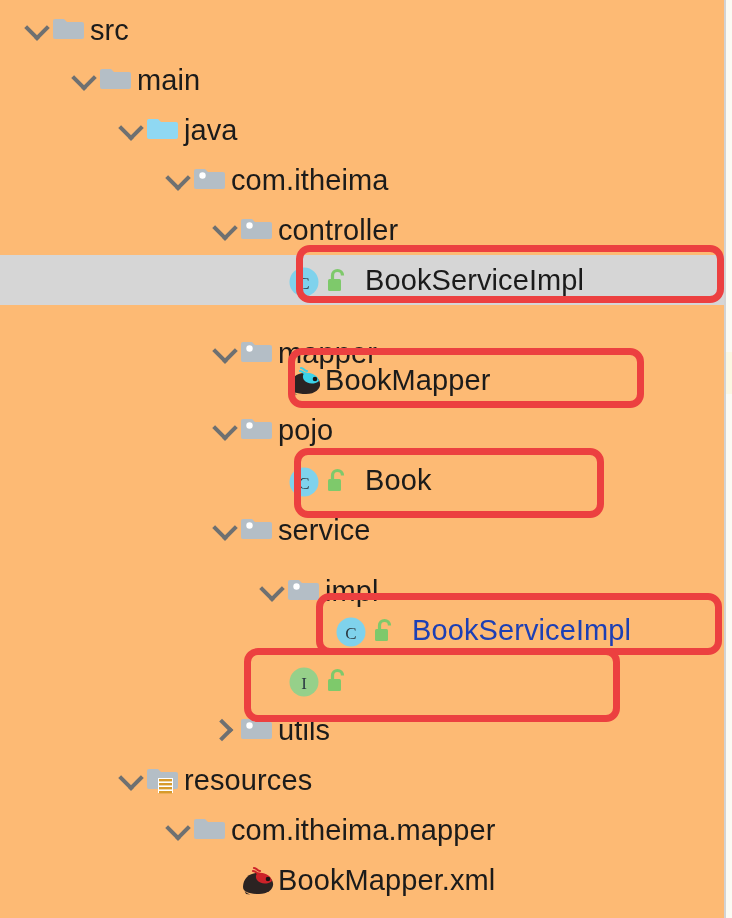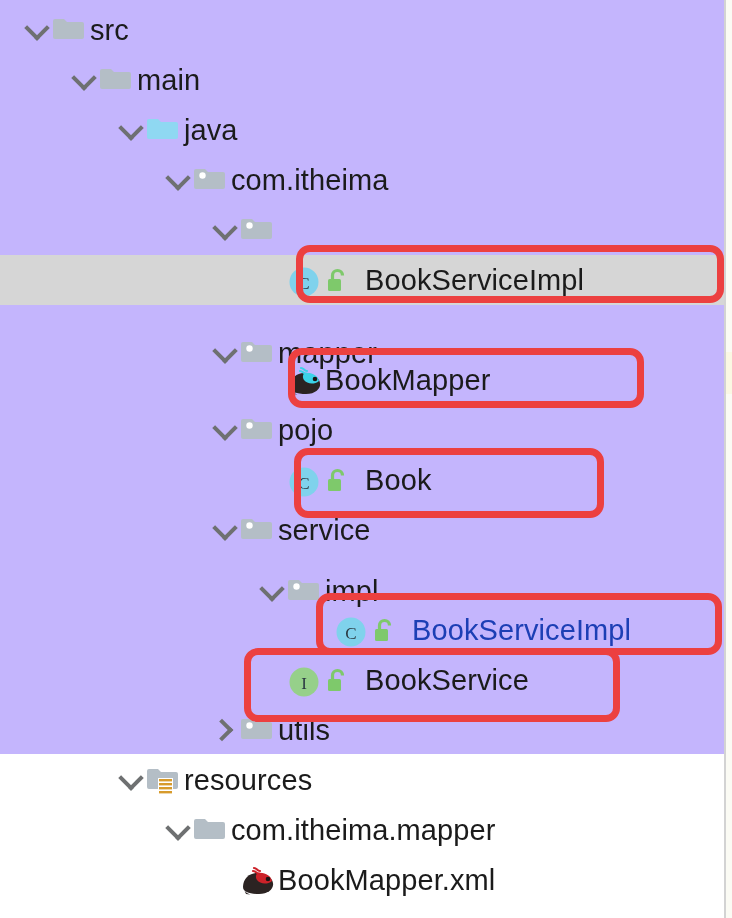--- a/index.html
+++ b/index.html
@@ -11,22 +11,22 @@
     width: 732px; height: 918px;
     position: relative;
     overflow: hidden;
     font-family: "Liberation Sans", "DejaVu Sans", sans-serif;
   }
 
   
   #tree {
     position: absolute;
     left: 0; top: 0;
-    width: 724px; height: 754px;
-    background: #c4b5fd;
+    width: 724px; height: 918px;
+    background: #fdba74;
   }
   .row {
     position: absolute;
     left: 0;
     width: 724px;
     height: 50px;
     display: flex;
     align-items: center;
     white-space: nowrap;
   }
@@ -162,20 +162,21 @@
     </div>
     <div class="row" style="top: 205px;">
       <span class="indent" style="width: 210px;"></span>
       <span class="chev"></span>
       <span class="icon">
         <svg width="34" height="28" viewBox="0 0 34 28">
           <path d="M1 6 a2 2 0 0 1 2-2 h9 l3 3 h15 a2 2 0 0 1 2 2 v13 a2 2 0 0 1-2 2 H3 a2 2 0 0 1-2-2 Z" fill="#b4bec6"></path>
           <circle cx="9.5" cy="10.5" r="3.2" fill="#ffffff"></circle>
         </svg>
       </span>
+      <span class="label">controller</span>
     </div>
     <div class="row selected" style="top: 255px;">
       <span class="indent" style="width: 257px;"></span>
       <span class="chev none"></span>
       <span class="icon">
         <svg width="34" height="34" viewBox="0 0 34 34">
           <circle cx="17" cy="17" r="14.5" fill="#7fd2ec"></circle>
           <text x="17" y="23.5" font-family="Liberation Serif, serif" font-size="17" fill="#2b3a42" text-anchor="middle">C</text>
         </svg>
       </span>
@@ -283,21 +284,20 @@
         <svg width="34" height="34" viewBox="0 0 34 34">
           <circle cx="17" cy="17" r="14.5" fill="#96d08a"></circle>
           <text x="17" y="23.5" font-family="Liberation Serif, serif" font-size="17" fill="#2b3a42" text-anchor="middle">I</text>
         </svg>
       </span>
       <span class="lock"><svg width="24" height="28" viewBox="0 0 24 28">
           <path d="M7.5 13 V9.5 a5 5 0 0 1 10 0" stroke="#7ec96b" stroke-width="3.2" fill="none"></path>
           <rect x="3" y="13" width="13" height="12" rx="1.5" fill="#7ec96b"></rect>
         </svg></span>
       <span class="gap-s"></span>
-      <span class="label">BookService</span>
     </div>
     <div class="row" style="top: 705px;">
       <span class="indent" style="width: 210px;"></span>
       <span class="chev right"></span>
       <span class="icon">
         <svg width="34" height="28" viewBox="0 0 34 28">
           <path d="M1 6 a2 2 0 0 1 2-2 h9 l3 3 h15 a2 2 0 0 1 2 2 v13 a2 2 0 0 1-2 2 H3 a2 2 0 0 1-2-2 Z" fill="#b4bec6"></path>
           <circle cx="9.5" cy="10.5" r="3.2" fill="#ffffff"></circle>
         </svg>
       </span>

